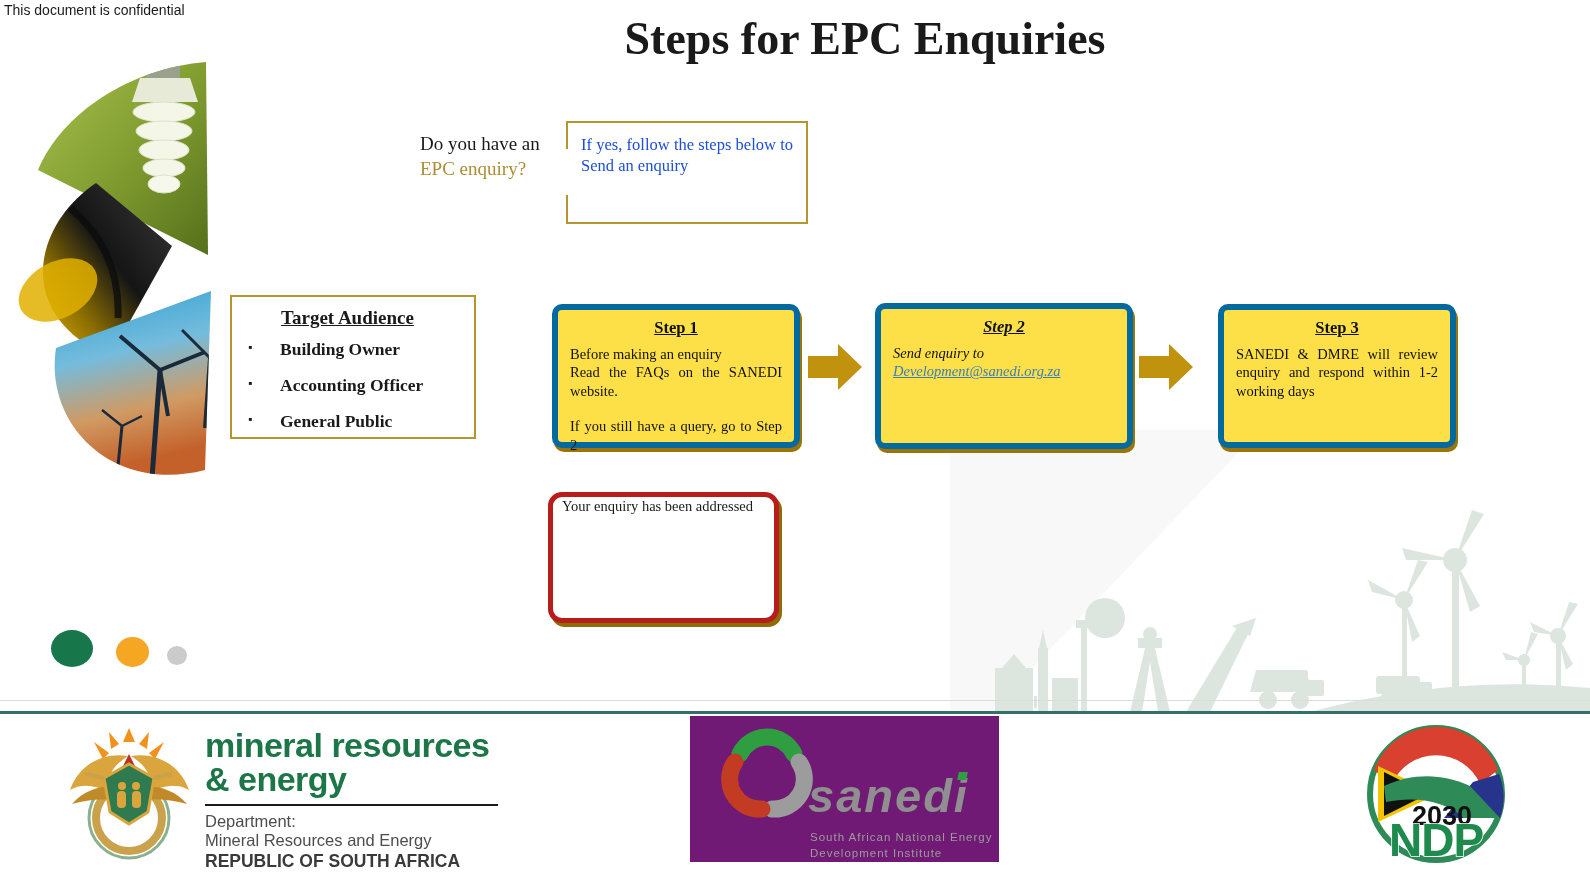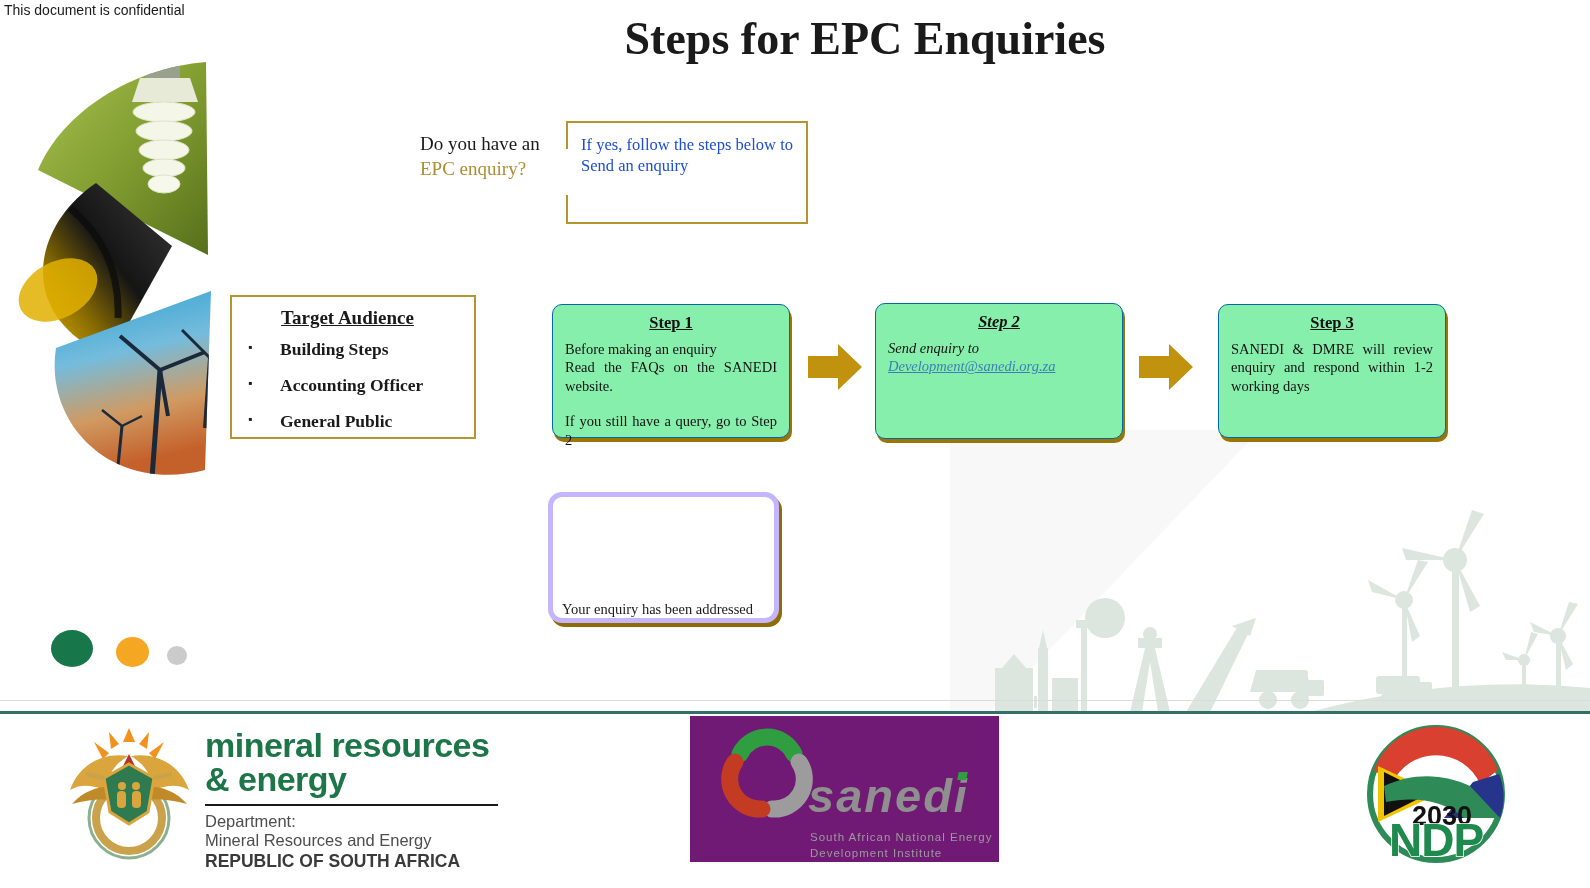--- a/index.html
+++ b/index.html
@@ -22,39 +22,39 @@
   .yes-box .border-gap{position:absolute;left:-2px;top:26px;width:2px;height:46px;background:#fff;}
 
   
   .ta-box{position:absolute;left:230px;top:295px;width:231px;height:136px;border:2px solid #B5952F;padding:4px 11px 0 0;}
   .ta-title{text-align:center;font-weight:bold;font-size:19px;text-decoration:underline;margin-top:6px;}
   .ta-list{list-style:none;margin:10px 0 0 0;padding:0;}
   .ta-list li{position:relative;font-weight:bold;font-size:17.5px;padding-left:48px;margin-bottom:15px;}
   .ta-list li::before{content:"▪";position:absolute;left:16px;top:1px;font-size:12px;}
 
   
-  .step{position:absolute;background:#86efac;border:1px solid #0369a1;border-radius:10px;
+  .step{position:absolute;background:#fde047;border:6px solid #0369a1;border-radius:10px;
         box-shadow:2px 4px 0 #9B7507;padding:8px 12px 0 12px;color:#111;}
   .step-title{text-align:center;font-weight:bold;font-size:16.5px;text-decoration:underline;margin-bottom:7px;}
   .step-text{font-size:14.5px;line-height:1.27;text-align:justify;}
   .step-text.preline{white-space:pre-line;}
   #step1{left:552px;top:304px;width:212px;height:124px;}
   #step2{left:875px;top:303px;width:222px;height:126px;font-style:italic;}
   #step3{left:1218px;top:304px;width:202px;height:124px;}
   .email-link{color:#3C7EB8;text-decoration:underline;cursor:pointer;}
   .gap8{height:17px;}
 
   .flow-arrow{position:absolute;width:54px;height:52px;}
   #arrow1{left:808px;top:341px;}
   #arrow2{left:1139px;top:341px;}
 
   
   .result-box{position:absolute;left:548px;top:492px;width:221px;height:121px;
-              background:#fff;border:5px solid #c4b5fd;border-radius:14px;
-              box-shadow:3px 4px 0 #8F6C05;display:flex;align-items:flex-end;}
+              background:#fff;border:5px solid #b91c1c;border-radius:14px;
+              box-shadow:3px 4px 0 #8F6C05;display:flex;align-items:flex-start;}
   .result-box .step-text{padding:0 9px;width:100%;}
 
   
   .dot{position:absolute;border-radius:50%;}
   .dot-green{left:51px;top:630px;width:42px;height:37px;background:#17774A;}
   .dot-orange{left:116px;top:637px;width:33px;height:30px;background:#F5A623;}
   .dot-gray{left:167px;top:646px;width:20px;height:19px;background:#CBCBCB;}
 
   
   .divider-light{position:absolute;left:0;top:700px;width:1590px;height:1px;background:#DBDBDB;}
@@ -220,21 +220,21 @@
   </div>
 
   <div class="yes-box">
     <div class="border-gap"></div>
     <span>If yes, follow the steps below to Send an enquiry</span>
   </div>
 
   <div class="ta-box">
     <div class="ta-title">Target Audience</div>
     <ul class="ta-list">
-      <li>Building Steps</li>
+      <li>Building Owner</li>
       <li>Accounting Officer</li>
       <li>General Public</li>
     </ul>
   </div>
 
   <div class="step" id="step1">
     <div class="step-title">Step 1</div>
     <div class="step-text preline">Before making an enquiry
 Read the FAQs on the SANEDI website.</div>
     <div class="gap8"></div>

